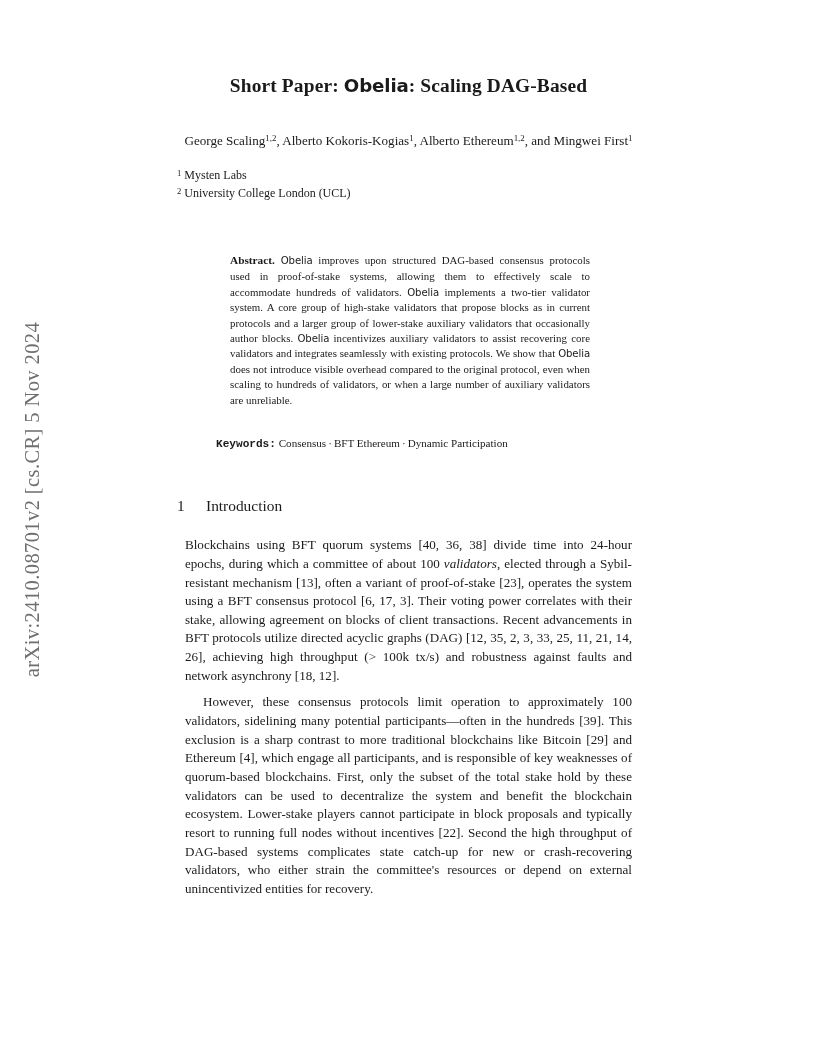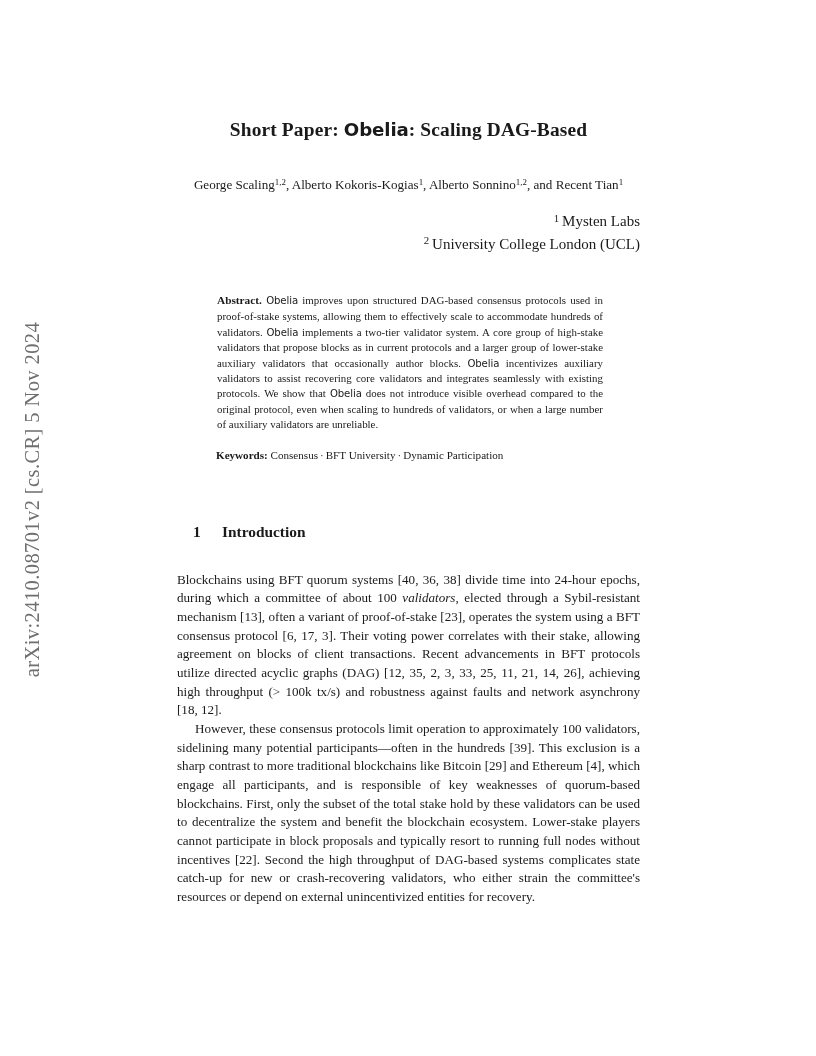--- a/index.html
+++ b/index.html
@@ -46,21 +46,21 @@
     position: absolute;
     left: 177px;
     top: 0;
     width: 463px;
     height: 1056px;
   }
 
   
   .title {
     margin: 0;
-    padding-top: 116px;
+    padding-top: 72px;
     font-size: 19.4px;
     font-weight: bold;
     line-height: 1.42;
     text-align: center;
     letter-spacing: 0.15px;
   }
   .title .sans {
     font-family: "DejaVu Sans", "Liberation Sans", sans-serif;
     font-weight: bold;
     font-size: 18.2px;
@@ -78,40 +78,40 @@
   sup {
     font-size: 0.68em;
     vertical-align: 0.42em;
     line-height: 0;
   }
 
   
   .affiliations {
     margin: 0;
     padding-top: 16px;
-    font-size: 15px;
+    font-size: 12px;
     line-height: 1.5;
-    text-align: right;
+    text-align: left;
   }
   .affiliations .aff-line { white-space: nowrap; }
   .affiliations .marker {
     font-size: 0.72em;
     vertical-align: 0.45em;
     line-height: 0;
     padding-right: 3px;
   }
 
   
   .abstract-block {
     margin: 0 0 0 39px;
     padding-top: 37px;
     width: 388px;
   }
   .abstract-body {
-    margin: 1px;
+    margin: 14px;
     font-size: 10.9px;
     line-height: 1.415;
     text-align: justify;
     text-justify: inter-word;
     hyphens: manual;
   }
   .abstract-body .lead {
     font-weight: bold;
     font-size: 11.3px;
   }
@@ -121,38 +121,39 @@
     letter-spacing: -0.1px;
   }
   .keywords {
     margin: 0;
     padding-top: 14px;
     font-size: 11.1px;
     line-height: 1.4;
   }
   .keywords .kw-lead {
     font-weight: bold;
+    font-family: Liberation Mono, monospace;
   }
   .kw-sep { padding: 0 2px; }
 
   
   .section-heading {
-    margin: 16px;
+    margin: 0;
     padding-top: 44px;
     font-size: 15.4px;
-    font-weight: bold;
+    font-weight: normal;
     line-height: 1.2;
   }
   .section-heading .num {
     display: inline-block;
     width: 29px;
   }
 
   .body-par {
-    margin: 0;
+    margin: 8px;
     padding-top: 13px;
     font-size: 13.1px;
     line-height: 1.425;
     text-align: justify;
     text-justify: inter-word;
     hyphens: manual;
   }
   .body-par.tight {
     padding-top: 0;
     text-indent: 18px;
@@ -167,33 +168,33 @@
 <div class="arxiv-stamp">
   <div class="stamp-text">arXiv:2410.08701v2  [cs.CR]  5 Nov 2024</div>
 </div>
 
 <div class="page">
 
   <h1 class="title">
     <span><span>Short Paper: </span><span class="sans">Obelia</span><span>: Scaling DAG-Based</span></span><br>
   </h1>
 
-  <p class="authors"><span>George Scaling</span><sup>1,2</sup><span>, </span><span>Alberto Kokoris-Kogias</span><sup>1</sup><span>, </span><span>Alberto Sonnino</span><sup>1,2</sup><span>, and</span>
-    <span>Recent Tian</span><sup>1</sup>
+  <p class="authors"><span>George Scaling</span><sup>1,2</sup><span>, </span><span>Alberto Kokoris-Kogias</span><sup>1</sup><span>, </span><span>Alberto Ethereum</span><sup>1,2</sup><span>, and</span>
+    <span>Mingwei First</span><sup>1</sup>
   </p>
 
   <p class="affiliations">
     <span class="aff-line"><span class="marker">1</span><span>Mysten Labs</span></span><br>
     <span class="aff-line"><span class="marker">2</span><span>University College London (UCL)</span></span>
   </p>
 
   <div class="abstract-block">
     <p class="abstract-body"><span class="lead">Abstract.</span> <span class="mono-name">Obelia</span><span> improves upon structured DAG-based consensus protocols used in proof-of-stake systems, allowing them to effectively scale to accommodate hundreds of validators. </span><span class="mono-name">Obelia</span><span> implements a two-tier validator system. A core group of high-stake validators that propose blocks as in current protocols and a larger group of lower-stake auxiliary validators that occasionally author blocks. </span><span class="mono-name">Obelia</span><span> incentivizes auxiliary validators to assist recovering core validators and integrates seamlessly with existing protocols. We show that </span><span class="mono-name">Obelia</span><span> does not introduce visible overhead compared to the original protocol, even when scaling to hundreds of validators, or when a large number of auxiliary validators are unreliable.</span></p>
 
-    <p class="keywords"><span class="kw-lead">Keywords:</span> <span>Consensus</span><span class="kw-sep">·</span><span>BFT University</span><span class="kw-sep">·</span><span>Dynamic Participation</span></p>
+    <p class="keywords"><span class="kw-lead">Keywords:</span> <span>Consensus</span><span class="kw-sep">·</span><span>BFT Ethereum</span><span class="kw-sep">·</span><span>Dynamic Participation</span></p>
   </div>
 
   <h2 class="section-heading"><span class="num">1</span><span>Introduction</span></h2>
 
   <p class="body-par"><span>Blockchains using BFT quorum systems [40, 36, 38] divide time into 24-hour epochs, during which a committee of about 100 </span><em>validators</em><span>, elected through a Sybil-resistant mechanism [13], often a variant of proof-of-stake [23], operates the system using a BFT consensus protocol [6, 17, 3]. Their voting power correlates with their stake, allowing agreement on blocks of client transactions. Recent advancements in BFT protocols utilize directed acyclic graphs (DAG) [12, 35, 2, 3, 33, 25, 11, 21, 14, 26], achieving high throughput (&gt; 100k tx/s) and robustness against faults and network asynchrony [18, 12].</span></p>
 
   <p class="body-par tight">However, these consensus protocols limit operation to approximately 100 validators, sidelining many potential participants—often in the hundreds [39]. This exclusion is a sharp contrast to more traditional blockchains like Bitcoin [29] and Ethereum [4], which engage all participants, and is responsible of key weaknesses of quorum-based blockchains. First, only the subset of the total stake hold by these validators can be used to decentralize the system and benefit the blockchain ecosystem. Lower-stake players cannot participate in block proposals and typically resort to running full nodes without incentives [22]. Second the high throughput of DAG-based systems complicates state catch-up for new or crash-recovering validators, who either strain the committee's resources or depend on external unincentivized entities for recovery.</p>
 
 </div>
 

